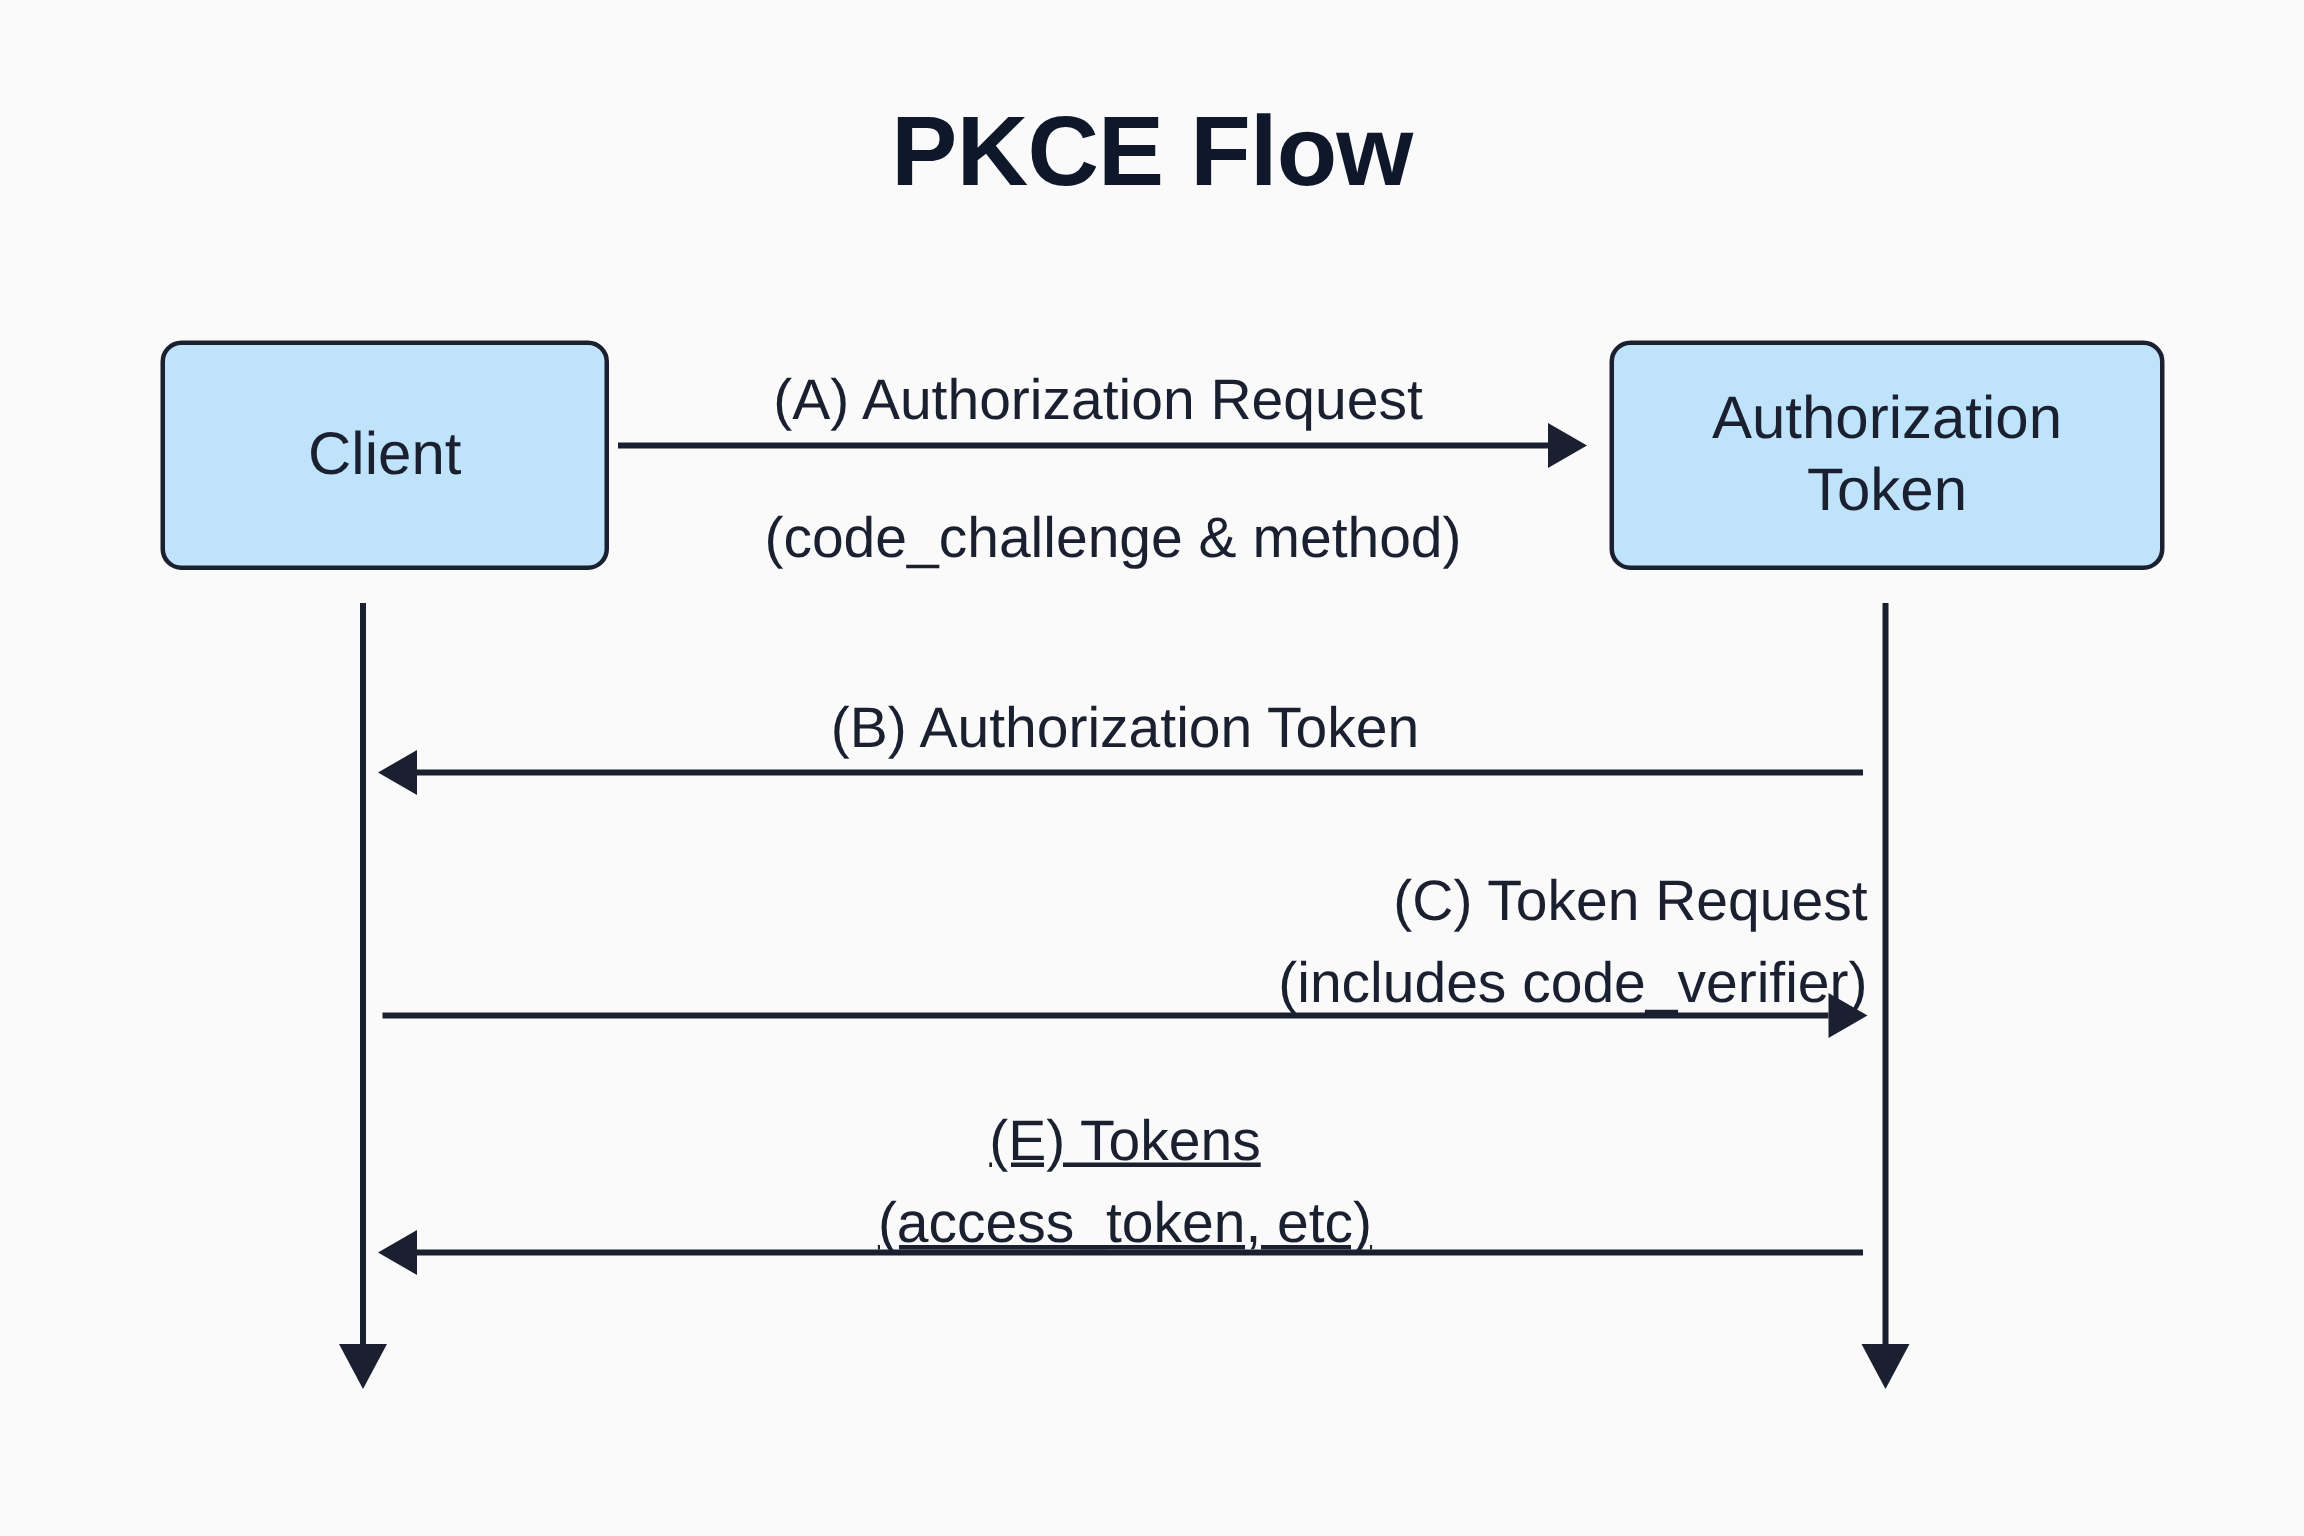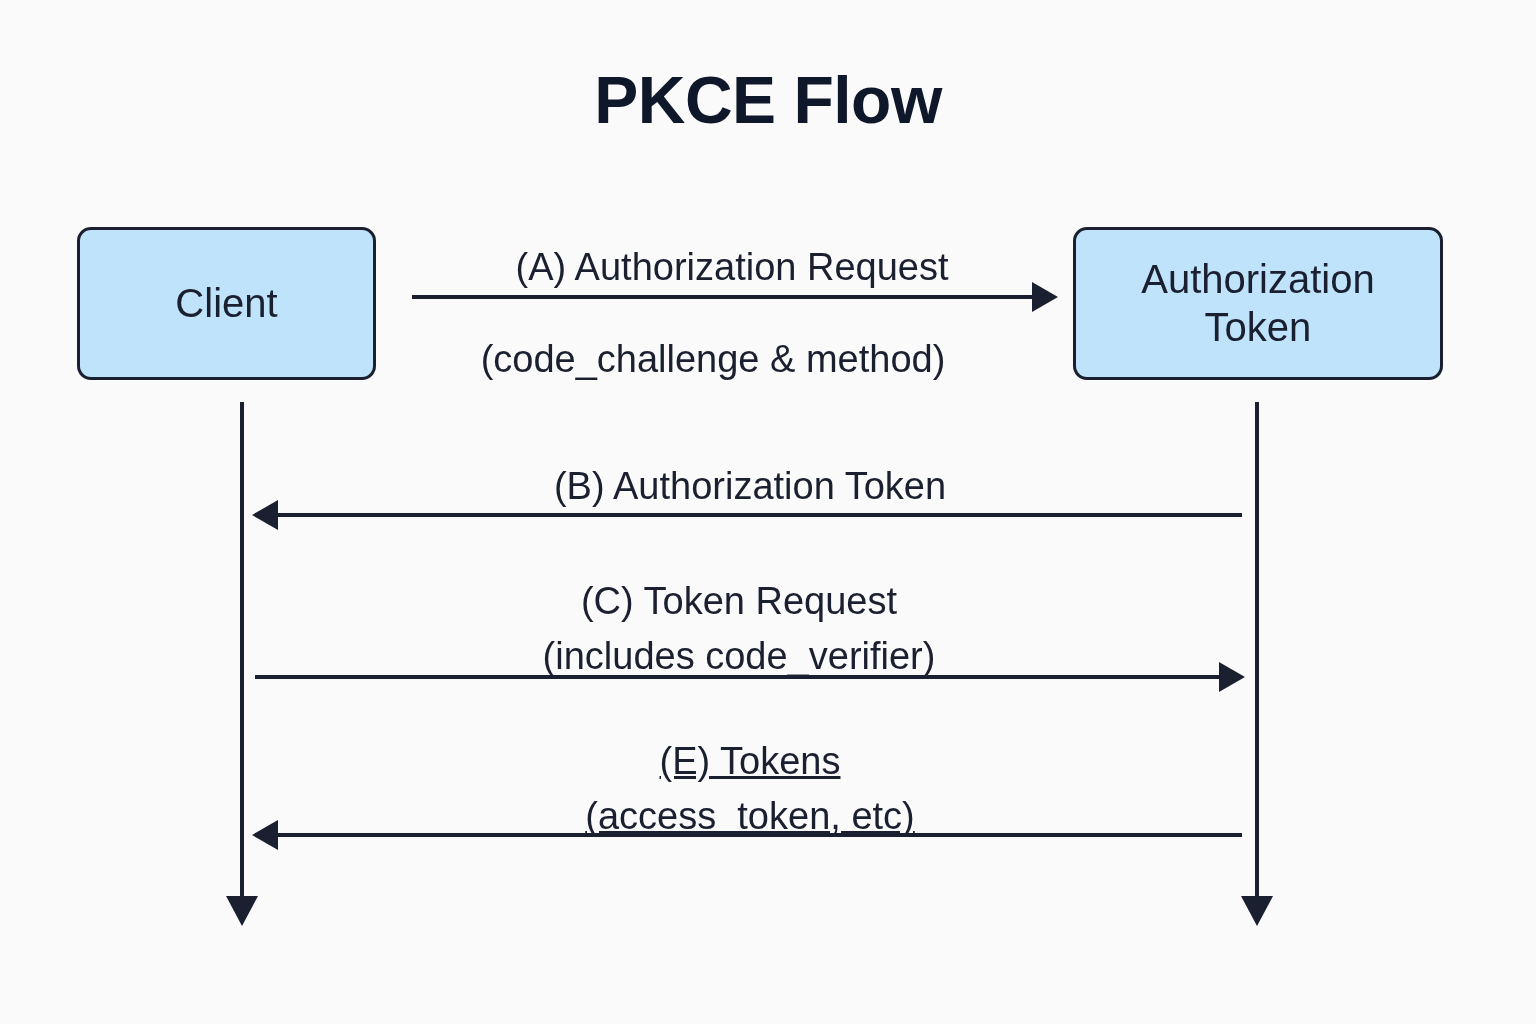--- a/index.html
+++ b/index.html
@@ -42,21 +42,21 @@
     display: flex;
     align-items: center;
     justify-content: center;
     text-align: center;
     color: #1b2030;
     font-size: 40px;
     line-height: 1.18;
     font-weight: 400;
   }
   #participant-client {
-    left: 77px;
+    left: 107px;
     top: 227px;
     width: 299px;
     height: 153px;
   }
   #participant-server {
     left: 1073px;
     top: 227px;
     width: 370px;
     height: 153px;
   }
@@ -108,31 +108,31 @@
     font-size: 38px;
     line-height: 1.45;
     white-space: pre-line;
     margin-top: 12px;
   }
 
   
   #msg-a-line      { left: 412px; top: 295px; width: 620px; }
   #msg-a-head      { left: 1032px; top: 282px; }
   #msg-a-label-top { left: 402px; top: 228px; width: 660px; }
-  #msg-a-label-bot { left: 383px; top: 320px; width: 660px; }
+  #msg-a-label-bot { left: 412px; top: 320px; width: 660px; }
 
   
   #msg-b-line   { left: 278px; top: 513px; width: 964px; }
   #msg-b-head   { left: 252px; top: 500px; }
   #msg-b-label  { left: 255px; top: 447px; width: 990px; }
 
   
   #msg-c-line   { left: 255px; top: 675px; width: 964px; }
   #msg-c-head   { left: 1219px; top: 662px; }
-  #msg-c-label  { left: 244px; top: 562px; width: 990px; }
+  #msg-c-label  { left: 255px; top: 562px; width: 990px; text-align: right; }
 
   
   #msg-e-line   { left: 278px; top: 833px; width: 964px; }
   #msg-e-head   { left: 252px; top: 820px; }
   #msg-e-label  { left: 255px; top: 722px; width: 990px; text-decoration: underline; }
 </style>
 </head>
 <body>
 
 <div id="canvas">

